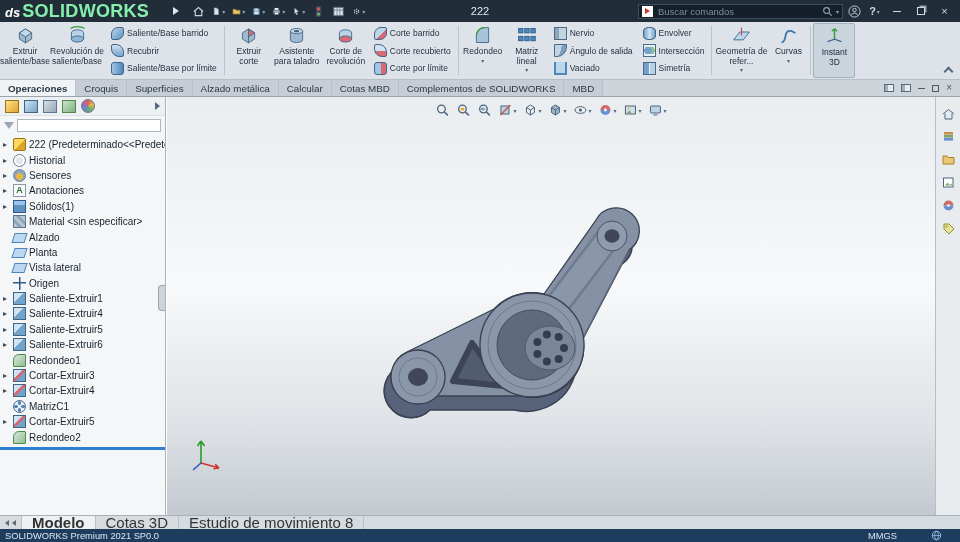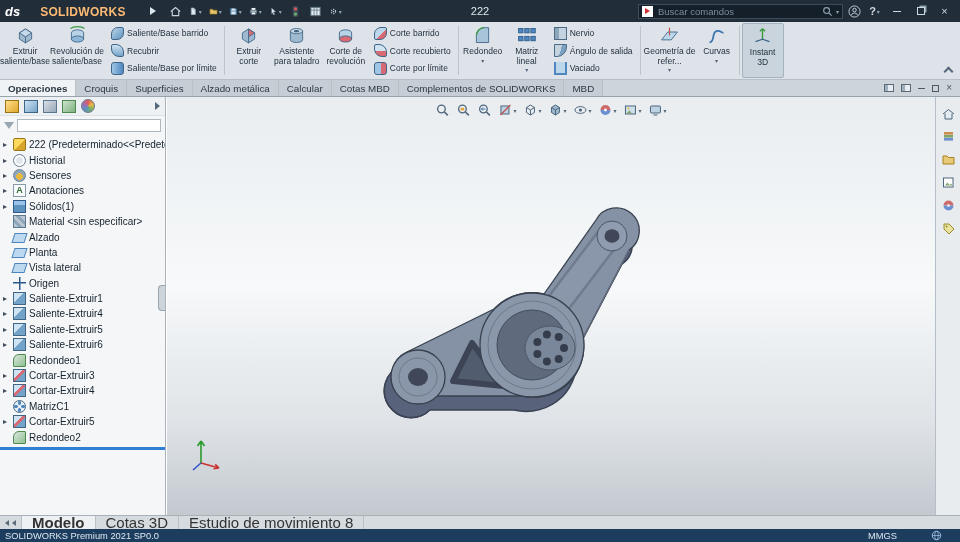--- a/index.html
+++ b/index.html
@@ -3,23 +3,23 @@
 <meta charset="utf-8">
 <style>
   html,body{width:960px;height:542px;margin:0;padding:0;overflow:hidden;
     font-family:"Liberation Sans",sans-serif;background:#fff;position:relative;}
   *{box-sizing:border-box;}
   svg{display:block;}
 
   
   #titlebar{position:absolute;top:0;left:0;right:0;height:22px;background:#212e3a;
     display:flex;align-items:center;padding:0 5px;gap:3px;color:#e6edf2;}
-  .logo{display:flex;align-items:baseline;gap:20px;margin-right:18px;}
+  .logo{display:flex;align-items:baseline;gap:2px;margin-right:18px;}
   .logo-ds{font-style:italic;font-weight:bold;font-size:13px;color:#fff;}
-  .logo-sw{font-weight:bold;font-size:12px;letter-spacing:.3px;color:#fdba74;text-align:right;}
+  .logo-sw{font-weight:bold;font-size:18px;letter-spacing:.3px;color:#86efac;text-align:right;}
   .play{width:0;height:0;border-left:6px solid #dfe7ee;border-top:4px solid transparent;
     border-bottom:4px solid transparent;margin:0 8px 0 3px;}
   .tbtn{height:18px;min-width:17px;padding:0 2px;display:flex;align-items:center;
     justify-content:center;gap:1px;border-radius:2px;}
   .tcaret{font-size:6px;color:#8fa3b1;}
   .doc-title{position:absolute;left:50%;transform:translateX(-50%);font-size:11px;color:#dfe7ee;}
   .tspacer{flex:1;}
   .search{width:205px;height:15px;background:#141f29;border:1px solid #3c4d5c;
     display:flex;align-items:center;padding:0 3px;gap:3px;}
   .swmark{width:11px;height:11px;background:#fff;display:flex;align-items:center;justify-content:center;flex:none;}
@@ -372,20 +372,34 @@
     <div class="rsmall">
       <span class="sic sic-draft"></span>
       <span>Ángulo de salida</span>
     </div>
     <div class="rsmall">
       <span class="sic sic-shell"></span>
       <span>Vaciado</span>
     </div>
   </div>
 
+  <div class="stack">
+    <div class="rsmall">
+      <span class="sic sic-wrap"></span>
+      <span>Envolver</span>
+    </div>
+    <div class="rsmall">
+      <span class="sic sic-intersect"></span>
+      <span>Intersección</span>
+    </div>
+    <div class="rsmall">
+      <span class="sic sic-mirror"></span>
+      <span>Simetría</span>
+    </div>
+  </div>
 
   <div class="rsep"></div>
 
   <div class="rlarge dc" style="width:54px">
     <svg viewBox="0 0 24 24">
         <path d="M3 17l7-9h11l-7 9z" fill="#bcd6ea" stroke="#3f6587"></path>
         <path d="M12 3v9" stroke="#c0504d" stroke-width="1.4"></path>
       </svg>
     <span>Geometría de refer...</span>
   </div>

